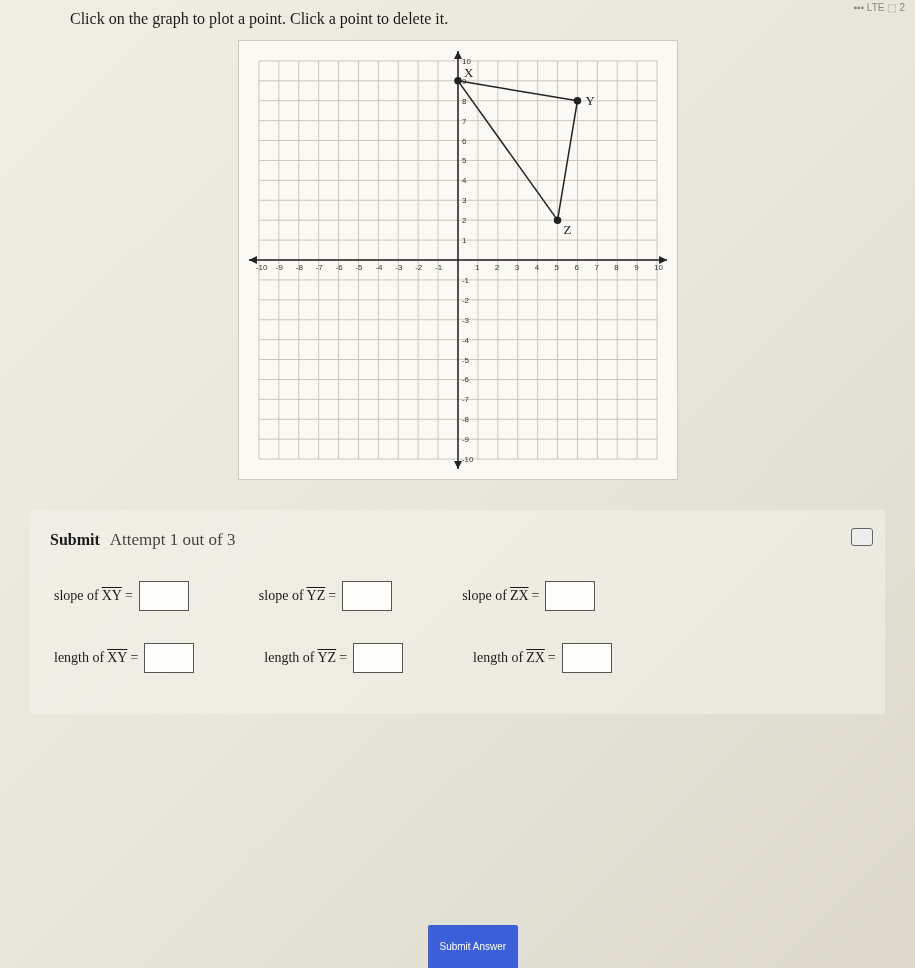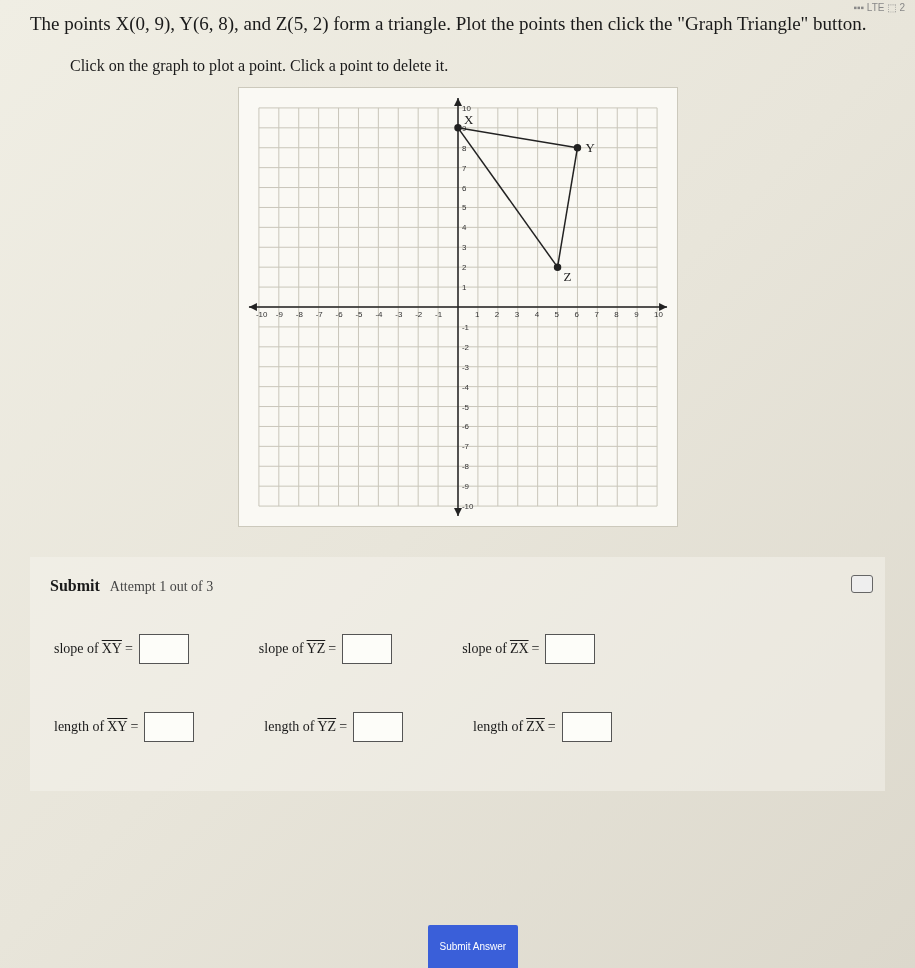--- a/index.html
+++ b/index.html
@@ -50,36 +50,36 @@
   .answer-area {
     background: rgba(245,244,238,0.5);
     padding: 20px 20px 10px 20px;
     position: relative;
   }
   .answer-header {
     font-size: 16px;
     margin-bottom: 30px;
   }
   .answer-header b { font-weight: bold; }
-  .attempt { font-size: 14px; color: #444; margin-left: 6px;}
+  .attempt { font-size: 17px; color: #444; margin-left: 6px;}
   .row {
     display: flex;
     gap: 70px;
     margin-bottom: 30px;
     padding-left: 4px;
   }
   .field {
     display: flex;
     align-items: center;
     font-size: 14px;
     white-space: nowrap;
   }
   .overline {
     text-decoration: overline;
-    margin: 16px 3px;
+    margin: 8px 3px;
   }
   .box {
     display: inline-block;
     width: 50px;
     height: 30px;
     border: 1px solid #555;
     background: #fdfdf9;
     margin-left: 6px;
   }
   .calc-icon {
@@ -109,21 +109,20 @@
 <body>
 
 <div class="status-bar">
   <span>▪▪▪</span>
   <span>LTE</span>
   <span>⬚ 2</span>
 </div>
 
 <div class="content">
 
-  <div class="question">The points X(0, 9), Y(6, 8), and Z(5, 2) form a triangle. Plot the points then click the "Graph Triangle" button.</div>
 
   <div class="instruction">Click on the graph to plot a point. Click a point to delete it.</div>
 
   <div class="graph-wrap">
     <svg class="graph" width="440" height="440" viewBox="0 0 440 440">
       <rect x="0" y="0" width="440" height="440" fill="#faf9f4"></rect>
       <g stroke="#c9c6b9" stroke-width="1" id="gridlines">
           <line x1="20" y1="20" x2="20" y2="420"></line>
           <line x1="20" y1="420" x2="420" y2="420"></line>
           <line x1="40" y1="20" x2="40" y2="420"></line>

